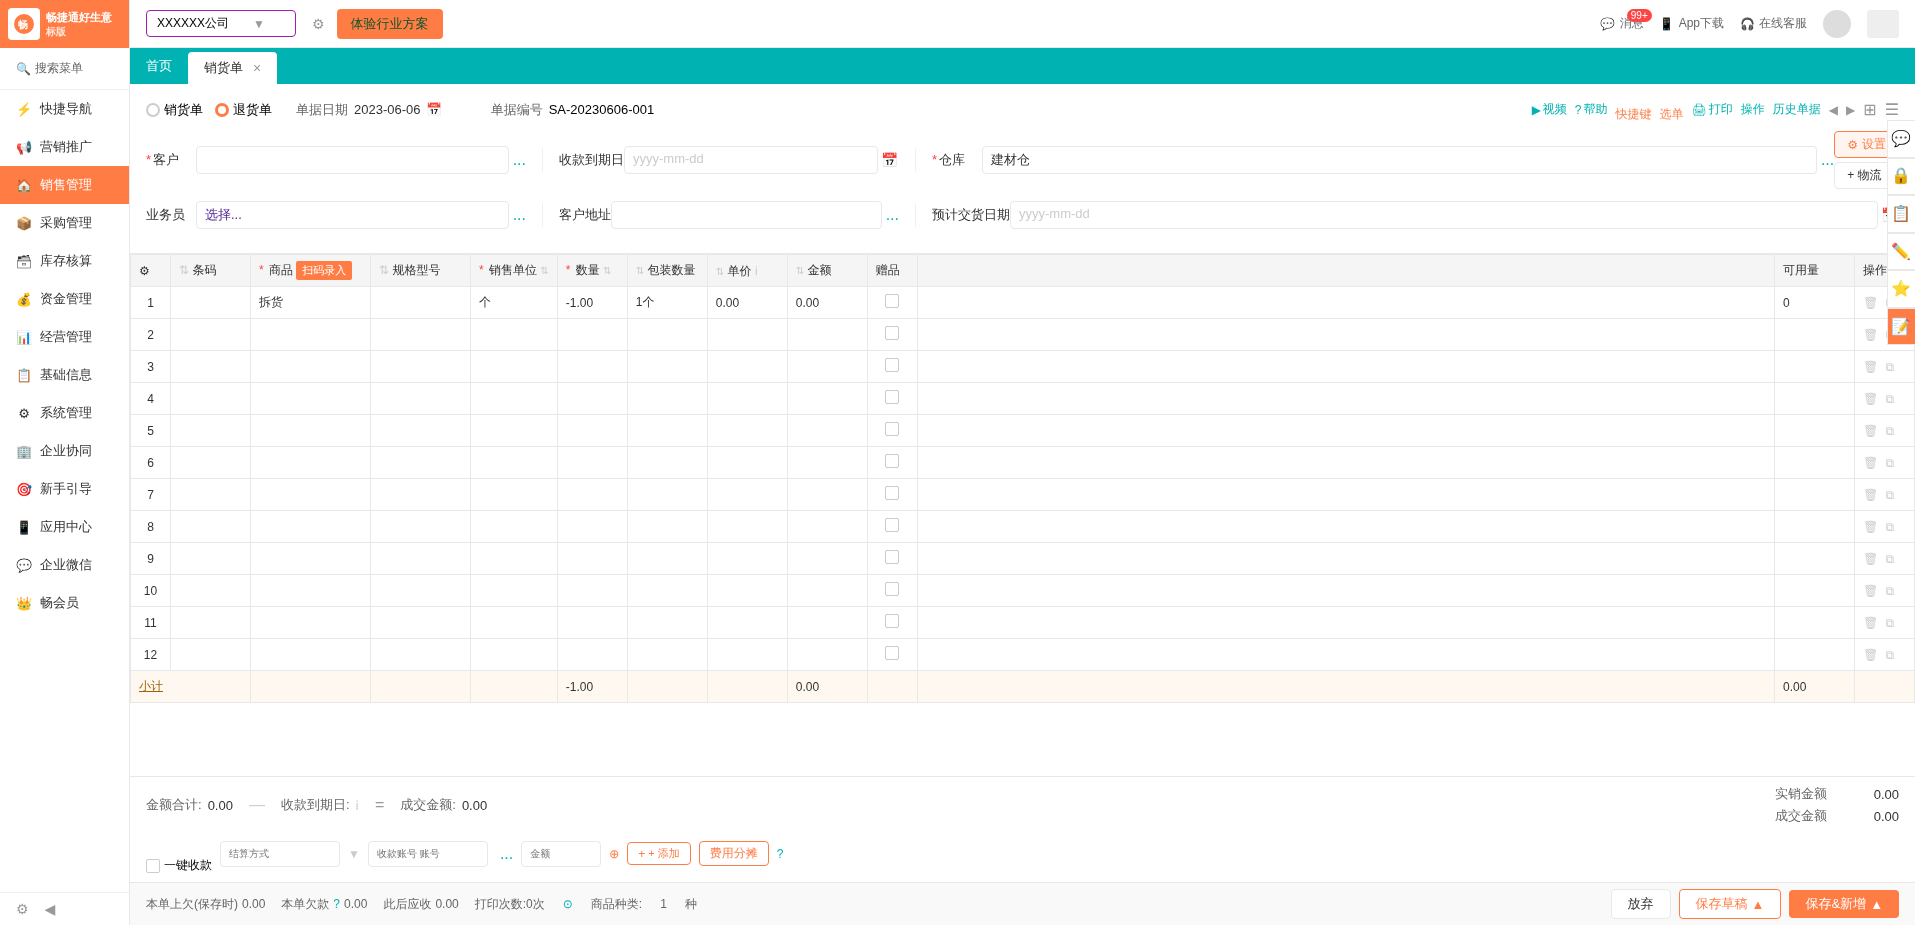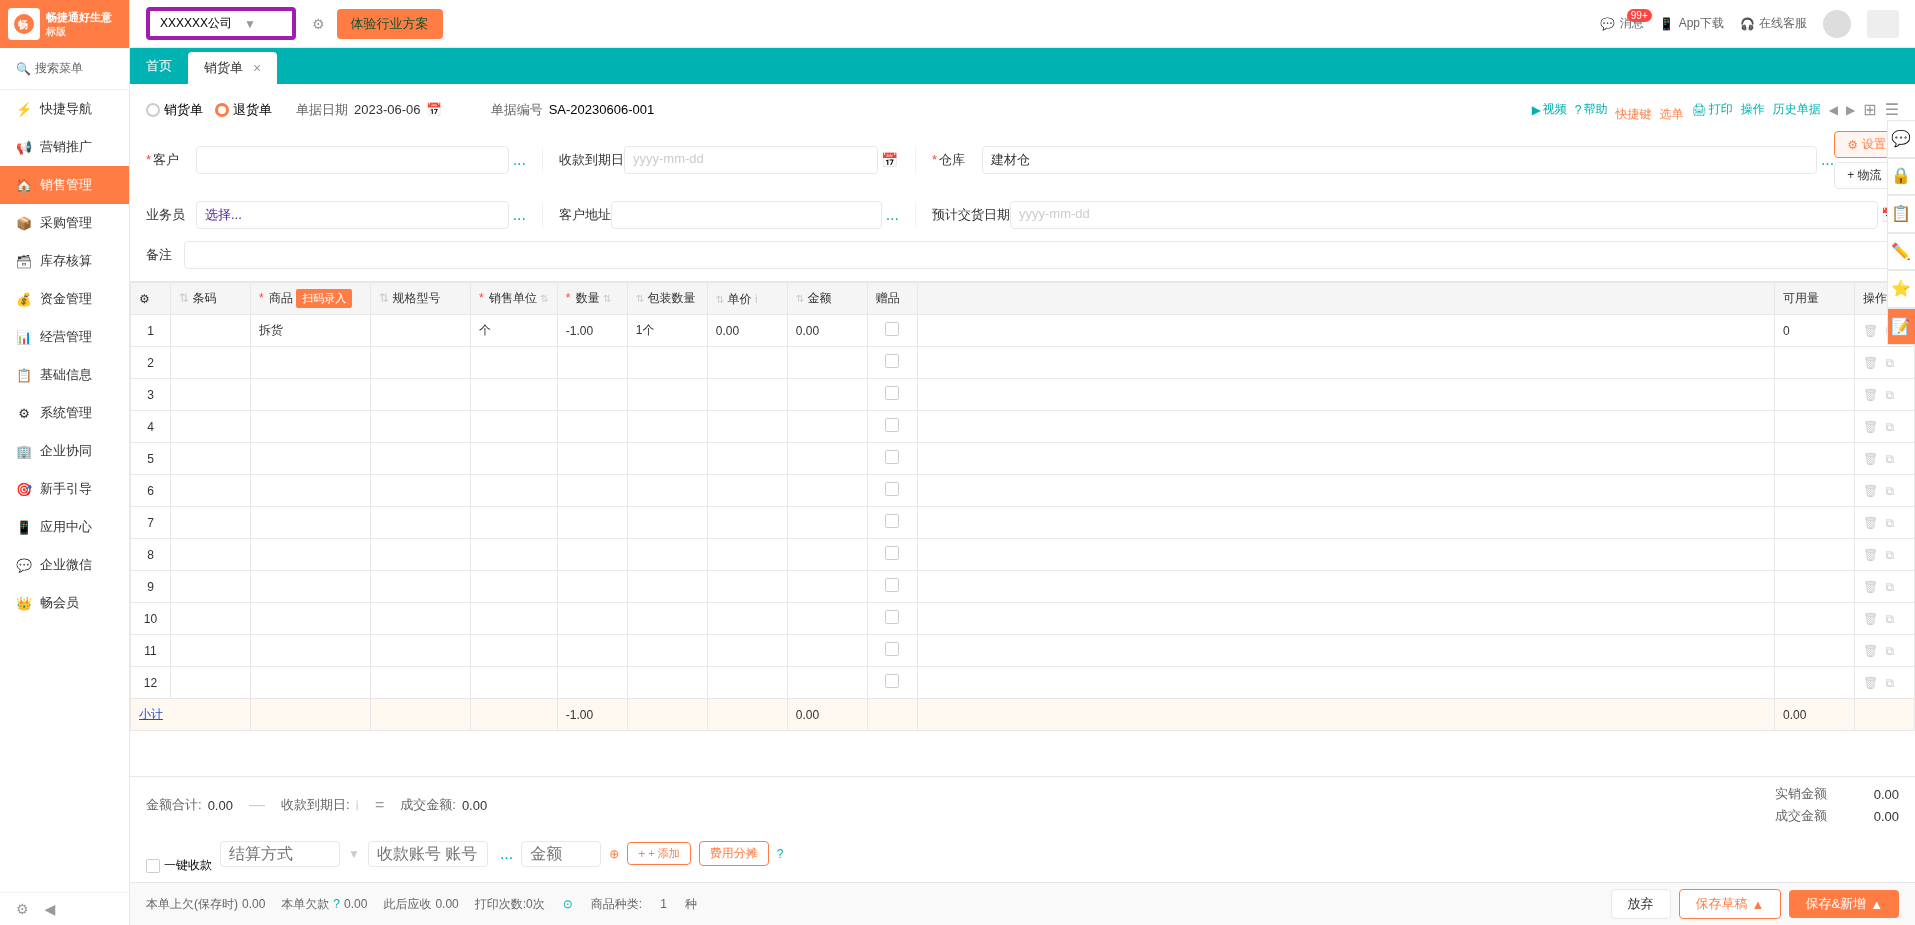--- a/index.html
+++ b/index.html
@@ -33,21 +33,21 @@
     }
     .sidebar-bottom-icon { color: #999; cursor: pointer; font-size: 14px; }
 
     
     .header {
       position: fixed; left: 130px; top: 0; right: 0; height: 48px;
       background: #fff; border-bottom: 1px solid #e8e8e8;
       display: flex; align-items: center; padding: 0 16px; gap: 12px; z-index: 99;
     }
     .header-company {
-      display: flex; align-items: center; gap: 8px; border: 4px solid #a21caf; border-radius: 4px; padding: 4px 10px; min-width: 150px; cursor: pointer;
+      display: flex; align-items: center; gap: 20px; border: 1px solid #a21caf; border-radius: 4px; padding: 4px 10px; min-width: 150px; cursor: pointer;
     }
     .header-gear { color: #999; cursor: pointer; font-size: 14px; margin-left: 4px; }
     .header-trial-btn {
       background: #ff7d45; color: #14532d; border: none; border-radius: 4px; padding: 6px 14px; cursor: pointer; font-size: 13px;
     }
     .header-right { margin-left: auto; display: flex; align-items: center; gap: 16px; }
     .header-msg { position: relative; display: flex; align-items: center; gap: 4px; color: #666; cursor: pointer; font-size: 12px; }
     .msg-badge {
       position: absolute; top: -6px; right: -8px; background: #ff4444; color: #fff; border-radius: 8px;
       font-size: 10px; padding: 1px 4px; min-width: 16px; text-align: center;
@@ -160,21 +160,21 @@
     .totals-row { display: flex; align-items: center; gap: 16px; margin-bottom: 8px; font-size: 13px; }
     .total-item { display: flex; align-items: center; gap: 6px; }
     .total-label { color: #666; }
     .total-value { color: #333; font-weight: 500; }
     .total-separator { color: #ccc; font-size: 16px; }
     .total-equals { color: #999; font-size: 16px; }
     .payment-row { display: flex; align-items: center; gap: 8px; font-size: 12px; }
     .checkbox-item { display: flex; align-items: center; gap: 4px; margin-top: 24px; }
     .payment-input {
       border: 1px solid #e8e8e8; border-radius: 4px; padding: 3px 8px;
-      font-size: 16px; width: 120px; min-height: 26px;
+      font-size: 10px; width: 120px; min-height: 26px;
     }
     .amount-input { width: 80px; }
     .add-btn {
       background: #fff; border: 1px solid #ff7d45; color: #ff7d45; border-radius: 4px;
       padding: 3px 10px; cursor: pointer; font-size: 12px; display: flex; align-items: center; gap: 3px;
     }
     .split-btn {
       background: #fff; border: 1px solid #ff7d45; color: #ff7d45; border-radius: 4px;
       padding: 3px 10px; cursor: pointer; font-size: 12px;
     }
@@ -450,24 +450,20 @@
         <span class="field-dots">...</span>
       </div>
       <div class="field-divider"></div>
       <div class="field-group" style="flex:1;">
         <span class="field-label">预计交货日期</span>
         <div class="field-input placeholder" style="min-width:120px;color:#ccc;">yyyy-mm-dd</div>
         <span class="field-calendar">📅</span>
       </div>
     </div>
 
-    <div class="notes-row">
-      <span class="notes-label">备注</span>
-      <div class="notes-input" style="min-width:600px;"></div>
-    </div>
   </div>
 
   <div class="table-container">
     <table class="data-table">
       <thead>
         <tr>
           <th class="col-seq">
             <span>⚙</span>
           </th>
           <th class="col-barcode">
@@ -729,21 +725,21 @@
     <td style="min-width:200px;"></td>
     <td class="col-available"></td>
     <td class="col-op">
       <span style="color:#ccc;cursor:pointer;margin-right:4px;">🗑</span>
       <span style="color:#ccc;cursor:pointer;">⧉</span>
     </td>
   </tr>
         </tbody>
       <tfoot>
         <tr class="summary-row">
-          <td colspan="2" style="color:#1d4ed8;text-decoration:underline;">小计</td>
+          <td colspan="2" style="color:#a16207;text-decoration:underline;">小计</td>
           <td></td>
           <td></td>
           <td></td>
           <td class="text-red">-1.00</td>
           <td></td>
           <td></td>
           <td>0.00</td>
           <td></td>
           <td></td>
           <td>0.00</td>

